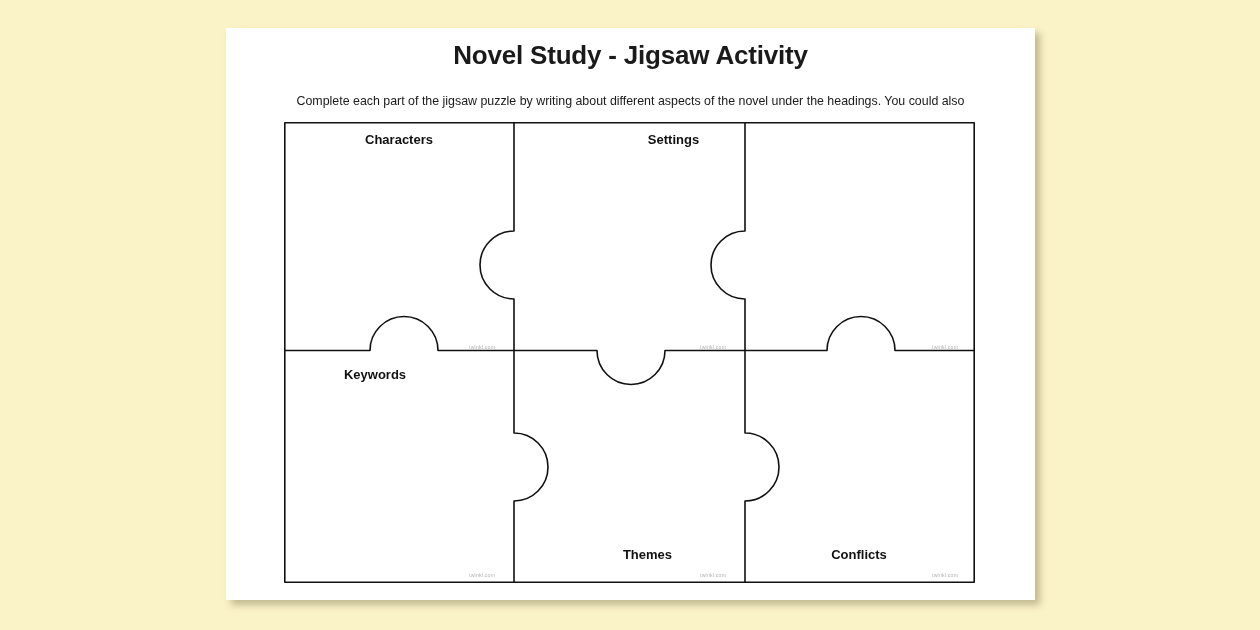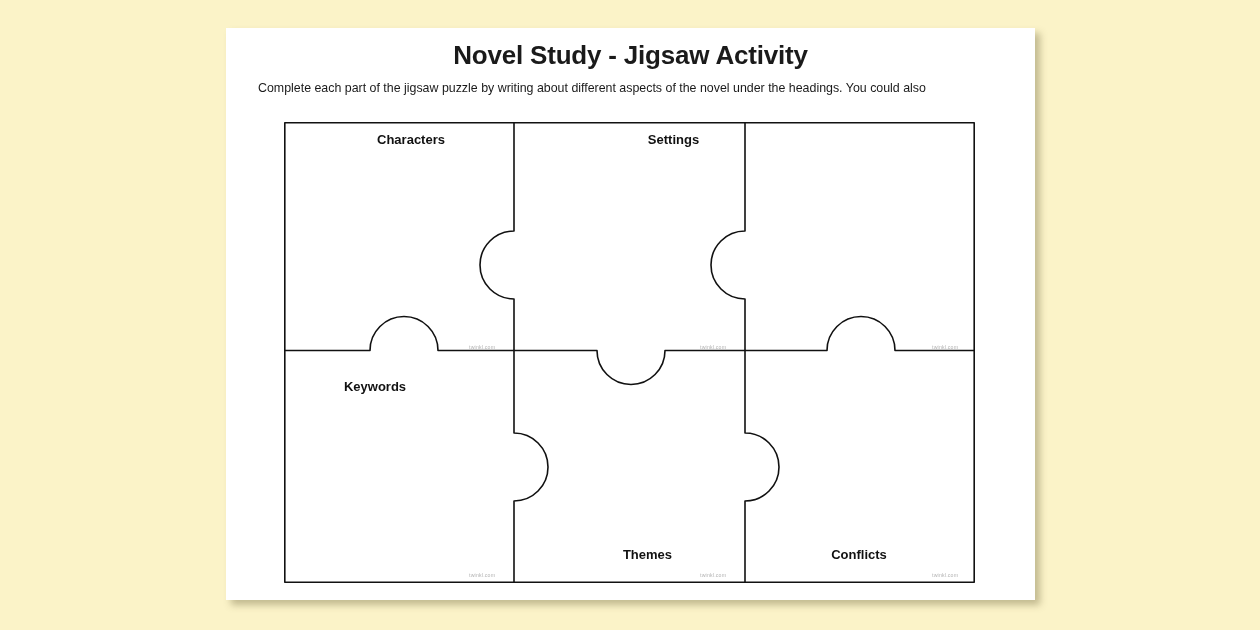--- a/index.html
+++ b/index.html
@@ -51,20 +51,22 @@
     left: 32px;
     top: 52px;
     width: 745px;
     font-size: 12.4px;
     line-height: 16px;
     color: #1A1A1A;
     text-align: left;
   }
   #subtitle .line1 {
     display: block;
+    text-align: center;
+    margin-top: 13px;
   }
   #subtitle .line2 {
     display: block;
     text-align: left;
   }
 
   
   #jigsaw {
     position: absolute;
     left: 58px;
@@ -80,24 +82,24 @@
 
   
   .cell-label {
     position: absolute;
     font-size: 13px;
     font-weight: bold;
     color: #111111;
     text-align: center;
     white-space: nowrap;
   }
-  .lbl-characters { left: 0px;   top: 10px;  width: 230px; margin-left: 12px; }
+  .lbl-characters { left: 0px;   top: 10px;  width: 230px; }
   .lbl-settings   { left: 224px; top: 10px;  width: 267px; margin-left: 32px; }
   .lbl-plot       { left: 461px; top: 10px;  width: 230px; }
-  .lbl-keywords   { left: 0px;   top: 257px; width: 182px; }
+  .lbl-keywords   { left: 0px;   top: 245px; width: 182px; }
   .lbl-themes     { left: 230px; top: 425px; width: 267px; }
   .lbl-conflicts  { left: 461px; top: 425px; width: 228px; }
 
   
   .watermark {
     position: absolute;
     font-size: 5.2px;
     color: #9c9c9c;
     letter-spacing: 0.2px;
     opacity: 0.78;

